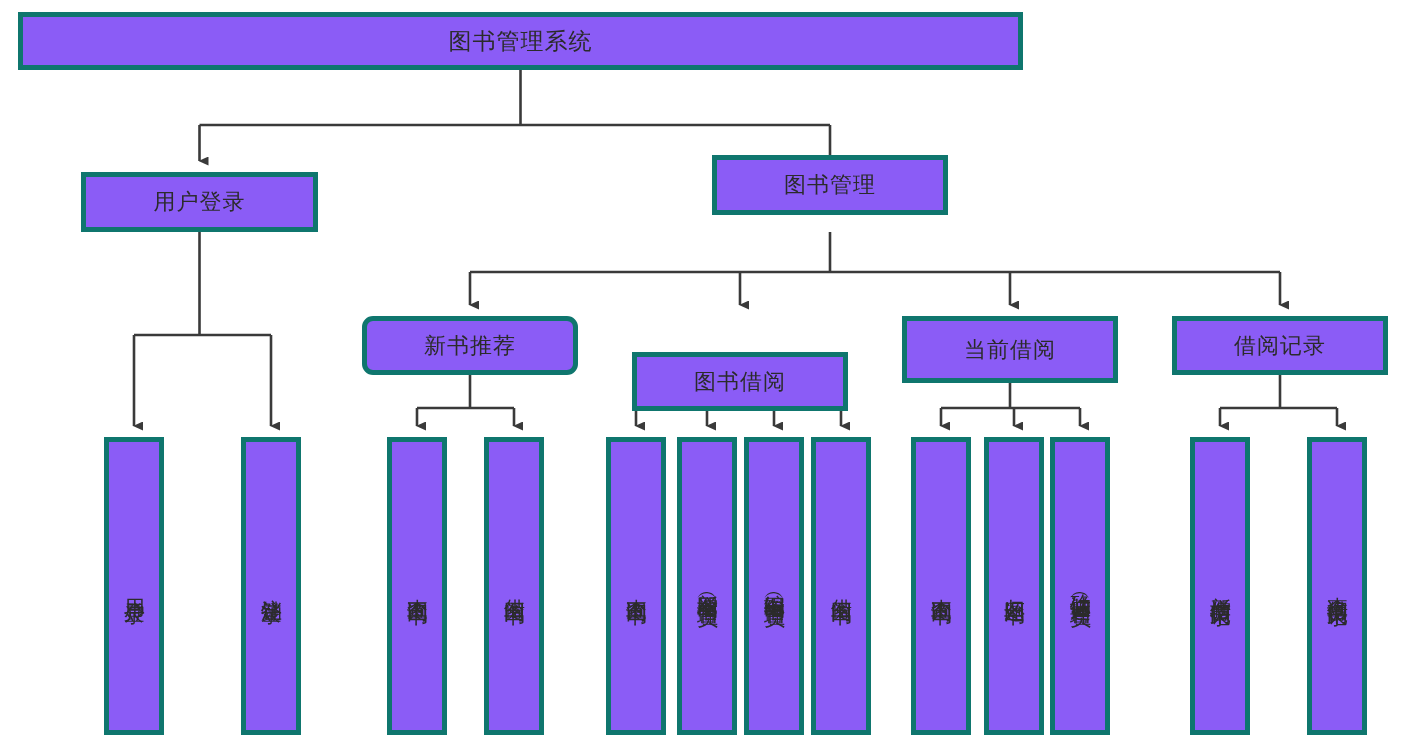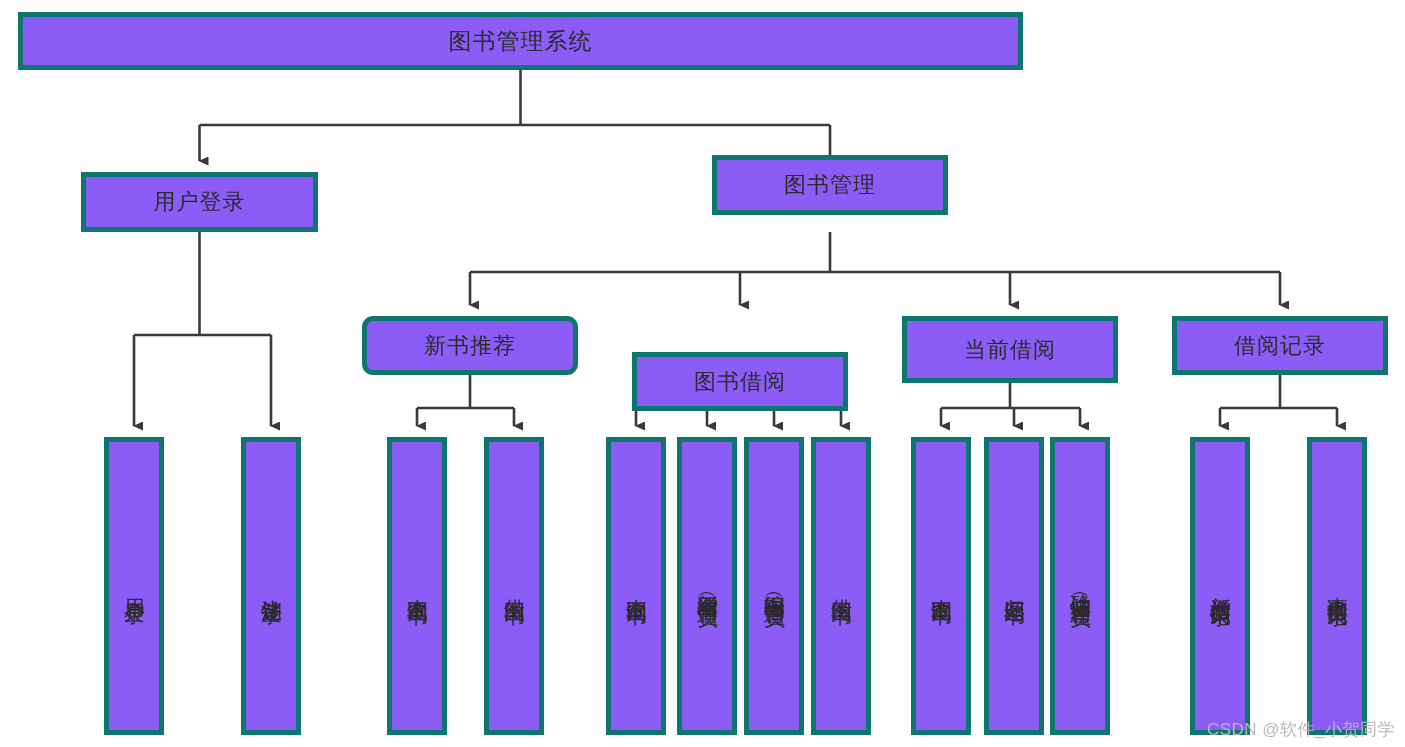--- a/index.html
+++ b/index.html
@@ -175,14 +175,13 @@
         <span class="node-label">确认归还（管理员）</span>
       </div>
       <div class="node node-v" style="left: 1190px; top: 437px; width: 60px; height: 298px;">
         <span class="node-label">新增借阅记录</span>
       </div>
       <div class="node node-v" style="left: 1307px; top: 437px; width: 60px; height: 298px;">
         <span class="node-label">查询借阅记录</span>
       </div>
     </div>
 
-  <div class="watermark">CSDN @软件_小贺同学</div>
 </div>
 
 </body></html>

